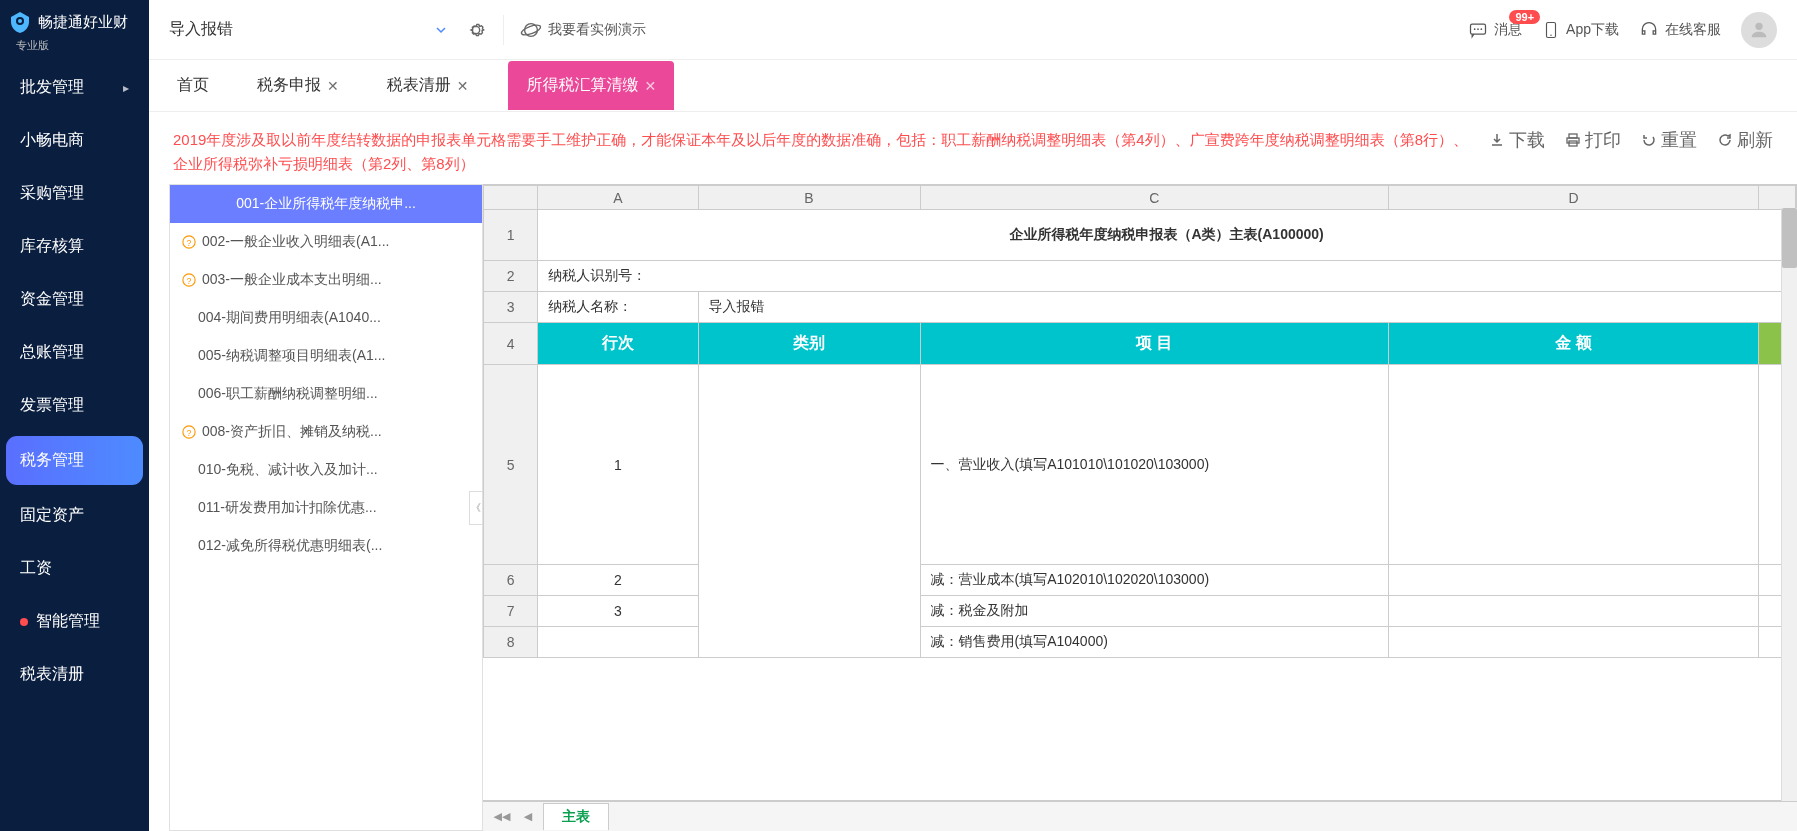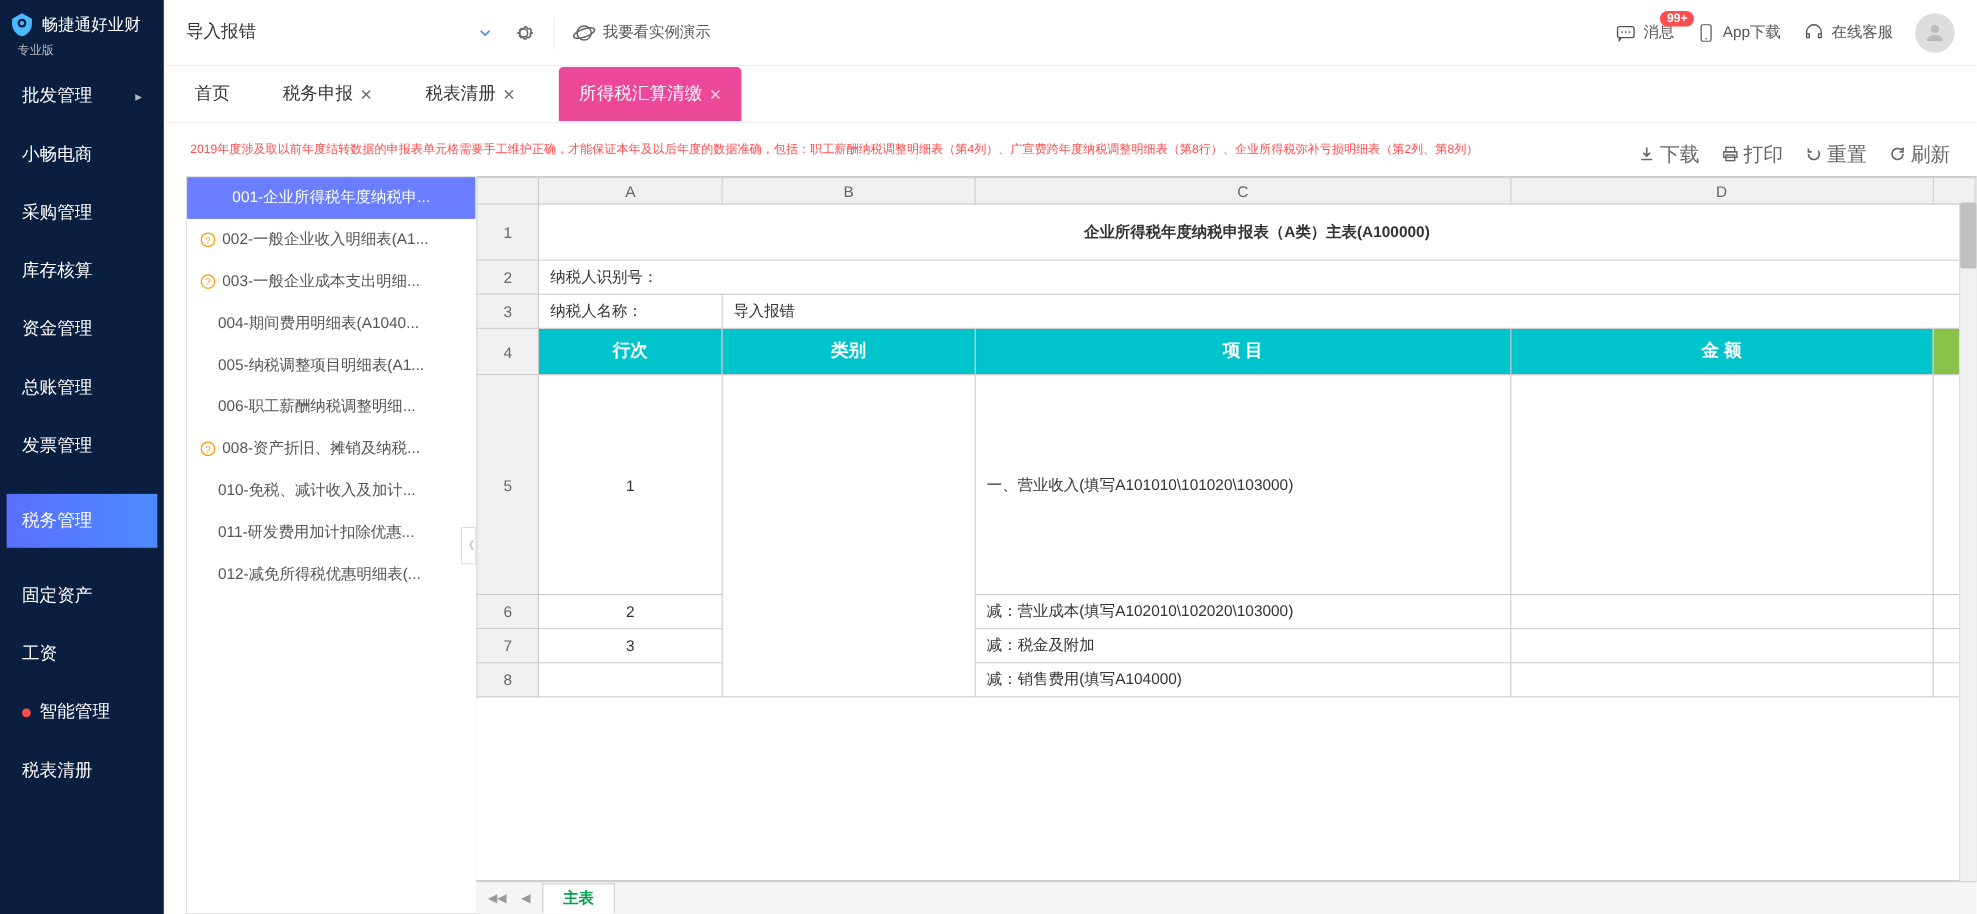--- a/index.html
+++ b/index.html
@@ -6,21 +6,21 @@
 body { font-family: "Microsoft YaHei", Arial, sans-serif; font-size: 14px; color: #333; overflow: hidden; }
 .app { display: flex; height: 100vh; }
 
 .sidebar { width: 149px; background: #0a1e3f; color: #fff; display: flex; flex-direction: column; }
 .logo-area { padding: 10px 8px 4px; display: flex; align-items: center; gap: 6px; }
 .logo-icon { width: 24px; height: 24px; display: flex; align-items: center; justify-content: center; }
 .logo-text { font-size: 15px; font-weight: 500; }
 .edition { font-size: 11px; color: #bbb; padding: 0 16px 8px; }
 .side-menu { flex: 1; overflow-y: auto; }
 .side-item { padding: 16px 20px; font-size: 16px; cursor: pointer; display: flex; align-items: center; gap: 8px; }
-.side-item.active { background: linear-gradient(90deg, #5a6fff, #4d8bff); border-radius: 0; margin: 17px 6px; padding: 14px 14px; }
+.side-item.active { background: linear-gradient(90deg, #5a6fff, #4d8bff); border-radius: 11px; margin: 4px 6px; padding: 14px 14px; }
 .side-item .dot { width: 8px; height: 8px; background: #ff4d4f; border-radius: 50%; }
 .side-item .chevron { margin-left: auto; font-size: 12px; opacity: .7; }
 
 .main { flex: 1; display: flex; flex-direction: column; background: #fff; min-width: 0; }
 
 .topbar { display: flex; align-items: center; padding: 10px 20px; border-bottom: 1px solid #eee; gap: 16px; height: 60px; }
 .org-select { display: flex; align-items: center; gap: 8px; font-size: 16px; cursor: pointer; min-width: 280px; }
 .org-select .chev { color: #4d8bff; margin-left: auto; }
 .gear { cursor: pointer; color: #666; }
 .divider-v { width: 1px; height: 30px; background: #eee; }
@@ -30,26 +30,26 @@
 .badge { position: absolute; top: -10px; right: -18px; background: #ff4d4f; color: #fff; border-radius: 10px; font-size: 11px; padding: 1px 6px; font-weight: bold; }
 .avatar { width: 36px; height: 36px; background: #ddd; border-radius: 50%; display: flex; align-items: center; justify-content: center; color: #999; }
 
 .tabs { display: flex; align-items: center; padding: 0 20px; border-bottom: 1px solid #eee; height: 52px; gap: 32px; }
 .tab { padding: 14px 8px; cursor: pointer; display: flex; align-items: center; gap: 6px; font-size: 16px; }
 .tab.active { background: #ec4899; color: #fff; border-radius: 4px 4px 0 0; padding: 14px 18px; }
 .tab .close { font-size: 14px; opacity: .7; cursor: pointer; }
 
 .content { flex: 1; display: flex; flex-direction: column; min-height: 0; }
 .notice-row { display: flex; align-items: flex-start; padding: 16px 24px 8px; gap: 16px; }
-.notice-text { color: #ff4d4f; font-size: 11px; line-height: 1.6; flex: 1; }
+.notice-text { color: #ff4d4f; font-size: 15px; line-height: 1.6; flex: 1; }
 .action-btns { display: flex; gap: 20px; align-items: center; }
 .action-btn { display: flex; align-items: center; gap: 4px; cursor: pointer; color: #666; font-size: 18px; white-space: nowrap; }
 
 .workspace { flex: 1; display: flex; min-height: 0; padding: 0 0 0 20px; }
-.form-list { width: 264px; border: 1px solid #e0e0e0; overflow-y: auto; background: #fff; position: relative; }
+.form-list { width: 314px; border: 1px solid #e0e0e0; overflow-y: auto; background: #fff; position: relative; }
 .form-item { padding: 10px 12px; font-size: 14px; cursor: pointer; white-space: nowrap; overflow: hidden; text-overflow: ellipsis; color: #555; display: flex; align-items: center; gap: 6px; }
 .form-item.selected { background: #6b7eff; color: #fff; text-align: center; justify-content: center; }
 .form-item .q-icon { color: #ff9800; flex-shrink: 0; }
 .form-item:not(.selected):not(.has-icon) { padding-left: 28px; }
 .collapse-handle { position: absolute; right: -1px; top: 50%; transform: translateY(-50%); width: 14px; height: 34px; background: #fff; border: 1px solid #ddd; display: flex; align-items: center; justify-content: center; font-size: 10px; cursor: pointer; color: #888; }
 
 .sheet-area { flex: 1; display: flex; flex-direction: column; min-width: 0; position: relative; }
 .sheet-grid { flex: 1; overflow: auto; border: 1px solid #ccc; border-left: none; }
 table.sheet { border-collapse: collapse; width: 100%; }
 table.sheet th, table.sheet td { border: 1px solid #ccc; font-size: 14px; }

